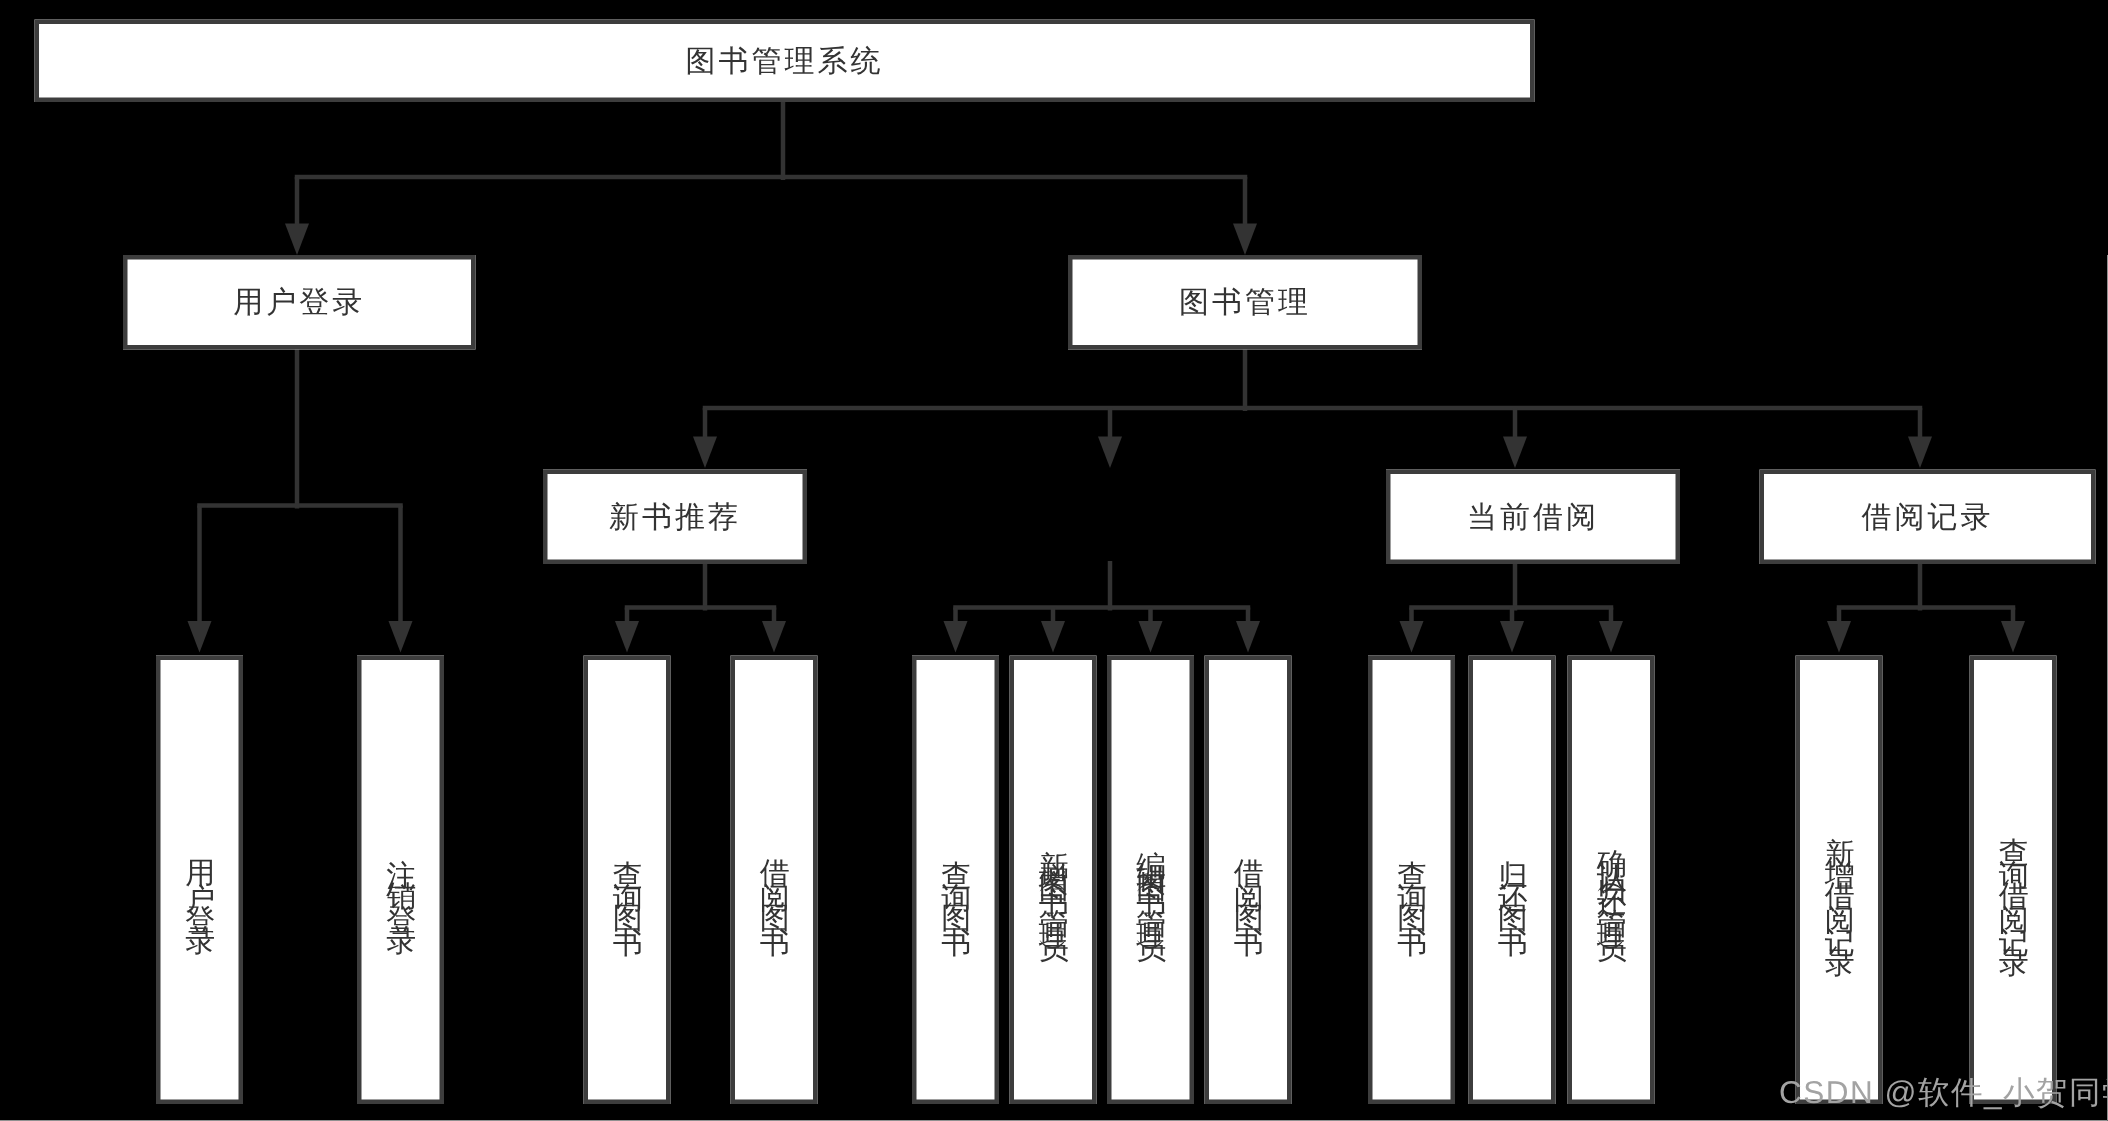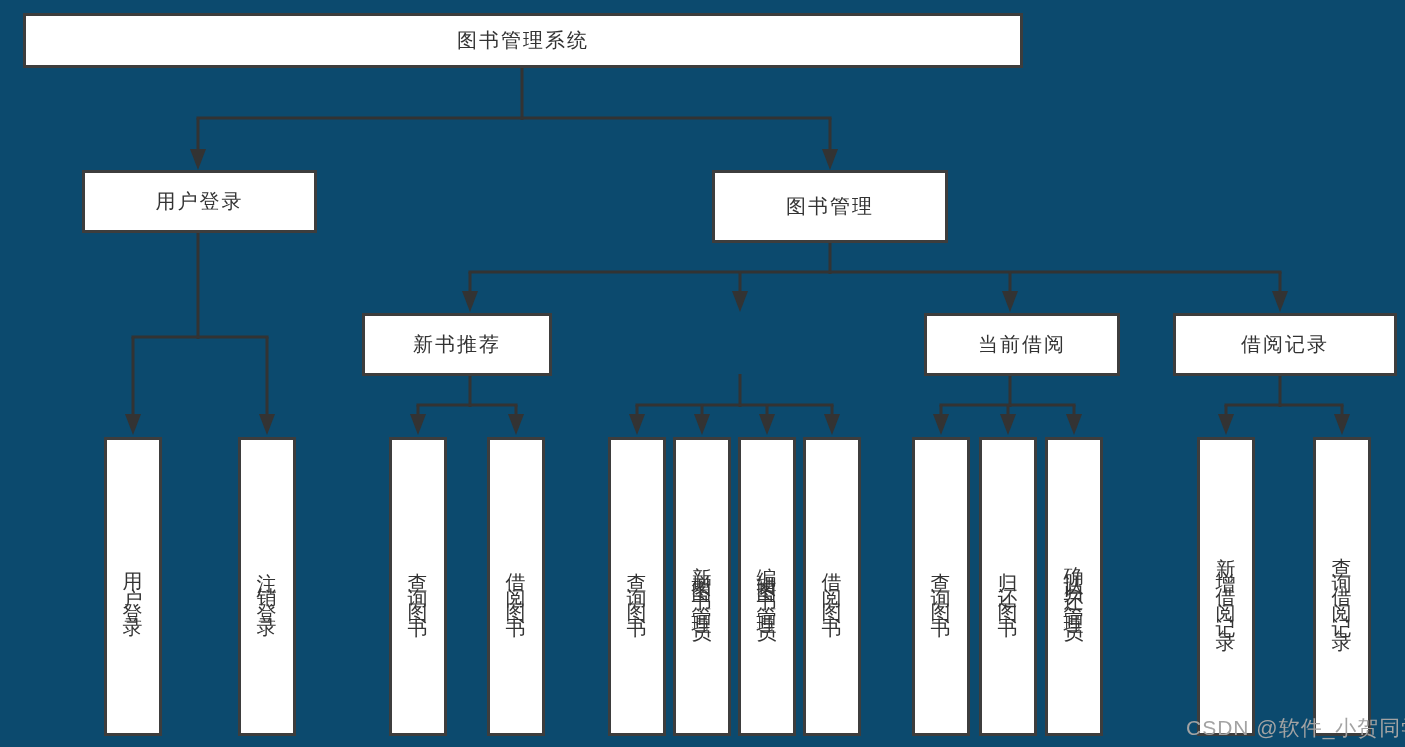--- a/index.html
+++ b/index.html
@@ -1,17 +1,17 @@
 <!DOCTYPE html>
 <html><head>
 <meta charset="utf-8">
 <style>
   html,body{margin:0;padding:0;background:#ffffff;}
   #stage{
-    position:relative;width:1405px;height:747px;background:#0c4a6e;overflow:hidden;
+    position:relative;width:1405px;height:747px;background:#000000;overflow:hidden;
     font-family:"Liberation Sans","DejaVu Sans",sans-serif;
   }
   #connectors{position:absolute;left:0;top:0;width:1405px;height:747px;z-index:1;}
   .node{
     position:absolute;box-sizing:border-box;background:#ffffff;
     border:3px solid #3d3d3d;display:flex;align-items:center;justify-content:center;
     font-size:20px;letter-spacing:2px;color:#333333;z-index:2;
   }
   .leaf span{
     writing-mode:vertical-rl;text-orientation:mixed;
@@ -79,23 +79,23 @@
       <polygon points="1066,414 1082,414 1074,435" fill="#333333"></polygon>
       <line x1="1226" y1="405" x2="1226" y2="419" stroke="#333333" stroke-width="3"></line>
       <polygon points="1218,414 1234,414 1226,435" fill="#333333"></polygon>
       <line x1="1342" y1="405" x2="1342" y2="419" stroke="#333333" stroke-width="3"></line>
       <polygon points="1334,414 1350,414 1342,435" fill="#333333"></polygon>
     </svg>
 
   <div class="node" style="left:23px;top:13px;width:1000px;height:55px">图书管理系统</div>
 
   <div class="node" style="left:82px;top:170px;width:235px;height:63px">用户登录</div>
-  <div class="node" style="left:712px;top:170px;width:236px;height:73px">图书管理</div>
+  <div class="node" style="left:712px;top:170px;width:236px;height:63px">图书管理</div>
 
-  <div class="node" style="left:362px;top:313px;width:190px;height:63px">新书推荐</div>
+  <div class="node" style="left:362px;top:313px;width:176px;height:63px">新书推荐</div>
   <div class="node" style="left:924px;top:313px;width:196px;height:63px">当前借阅</div>
   <div class="node" style="left:1173px;top:313px;width:224px;height:63px">借阅记录</div>
 
   <div class="node leaf" style="left:104px;top:437px;width:58px;height:299px">
     <span>用户登录</span>
   </div>
   <div class="node leaf" style="left:238px;top:437px;width:58px;height:299px">
     <span>注销登录</span>
   </div>
 

